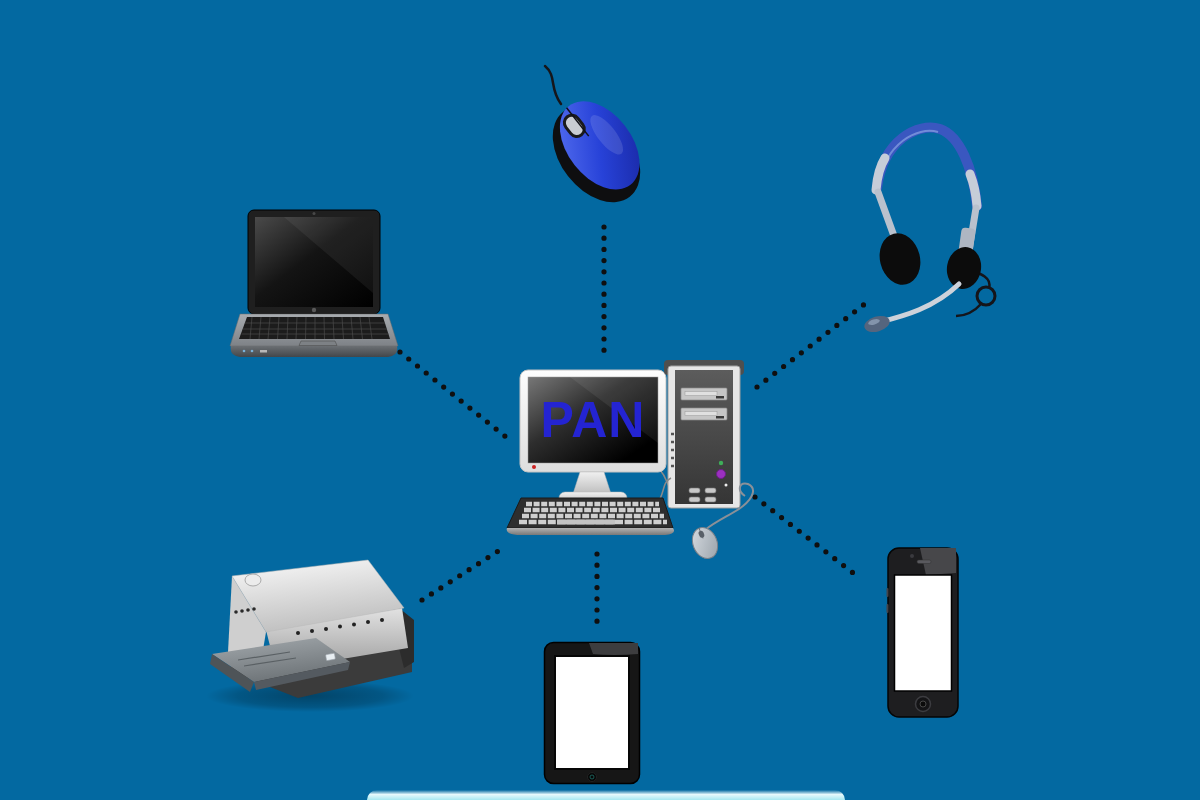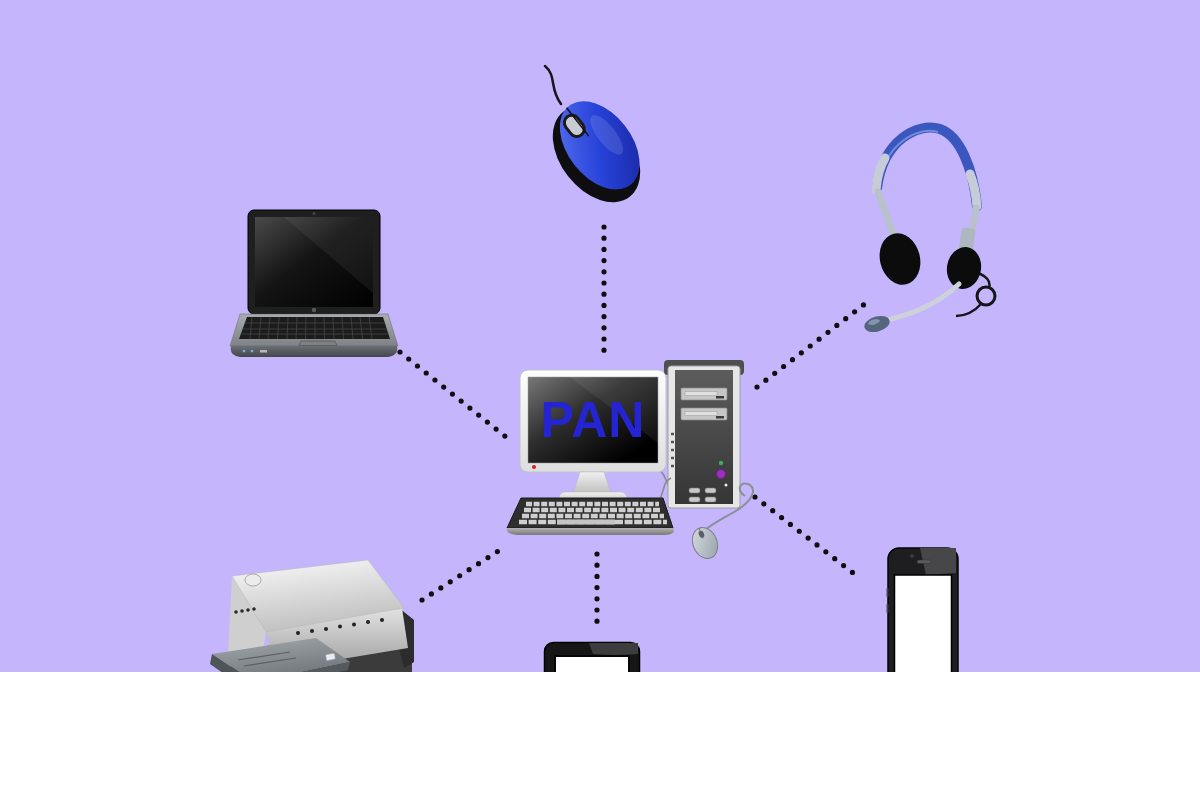--- a/index.html
+++ b/index.html
@@ -1,20 +1,20 @@
 <!DOCTYPE html>
 <html><head>
 <meta charset="utf-8">
 <style>
   html, body { margin: 0; padding: 0; background: #ffffff; }
   .canvas {
     position: relative;
     width: 1200px;
-    height: 672px;
-    background: #c4b5fd;
+    height: 800px;
+    background: #0369a1;
     overflow: hidden;
     font-family: "Liberation Sans", sans-serif;
   }
   .device { position: absolute; }
   .connections { position: absolute; left: 0; top: 0; }
   .bottom-bar {
     position: absolute;
     left: 367px;
     top: 790px;
     width: 478px;

